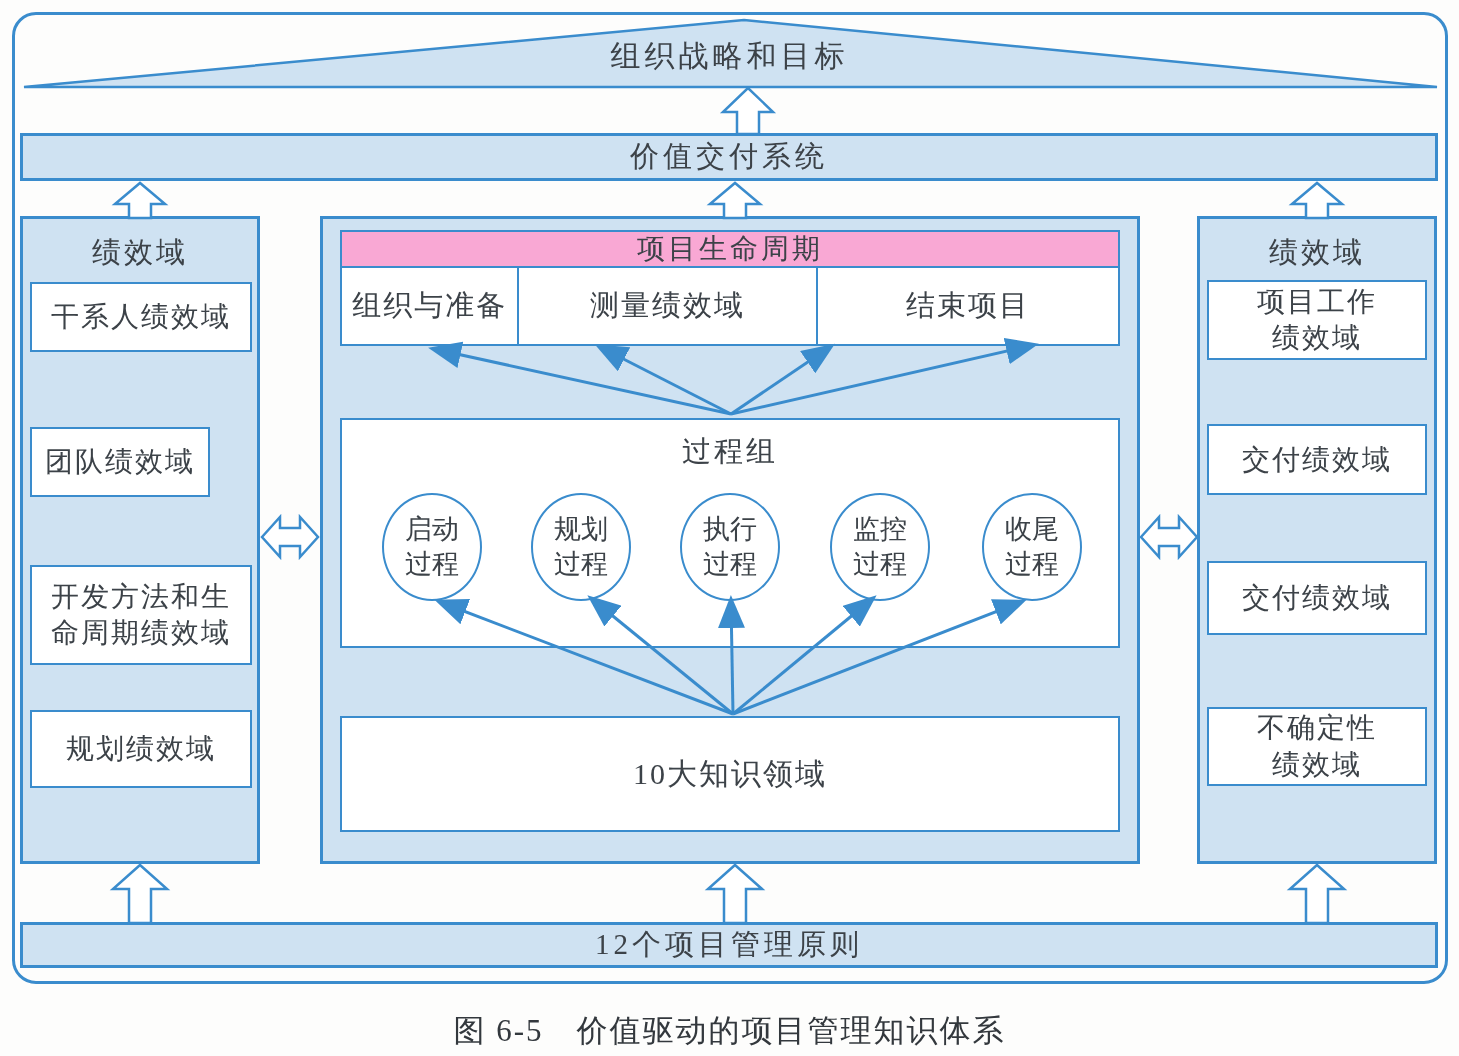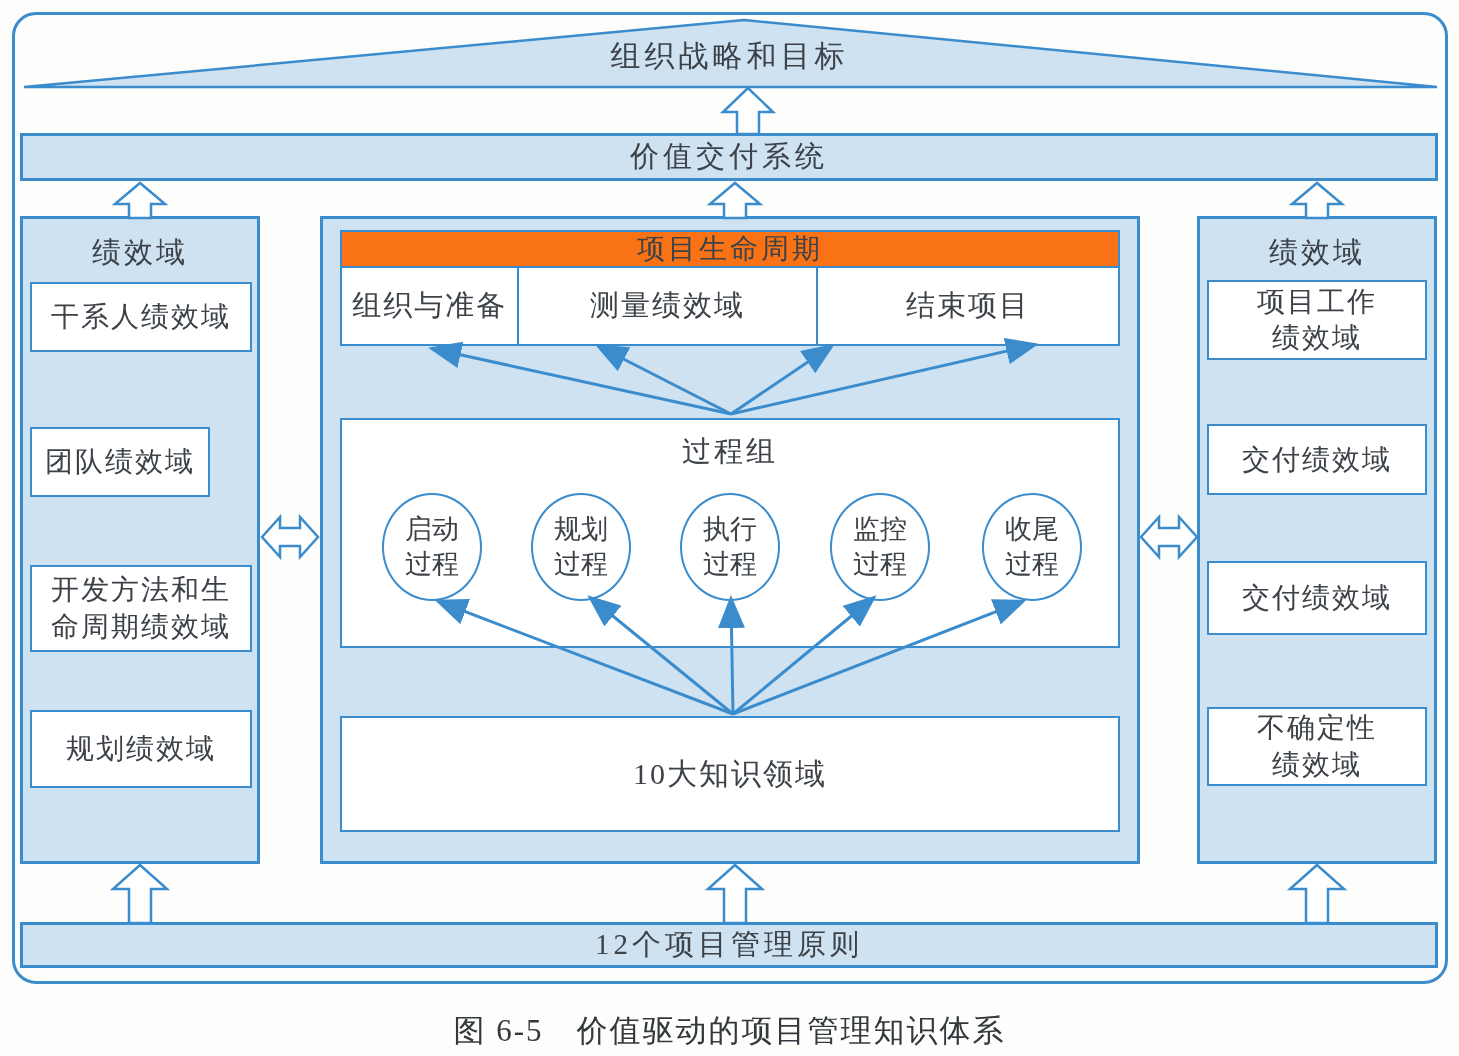--- a/index.html
+++ b/index.html
@@ -16,21 +16,21 @@
   }
   .panel{background:#cfe2f2;border:3px solid #3a8ccd;}
   .bar{display:flex;align-items:center;justify-content:center;
        font-size:29px;letter-spacing:4px;}
   .whitebox{background:#ffffff;border:2.5px solid #3a8ccd;
        display:flex;align-items:center;justify-content:center;
        font-size:28px;text-align:center;letter-spacing:2px;}
   .pre{white-space:pre-line;line-height:1.3;}
   .side-title{position:absolute;left:0;right:0;top:14px;text-align:center;
        font-size:29px;letter-spacing:3px;}
-  .lc-header{background:#f97316;border:2.5px solid #3a8ccd;
+  .lc-header{background:#f9a8d4;border:2.5px solid #3a8ccd;
        display:flex;align-items:center;justify-content:center;
        font-size:28px;letter-spacing:3px;}
   .phase-row{background:#fff;border:2.5px solid #3a8ccd;border-top:none;display:flex;}
   .phase-cell{display:flex;align-items:center;justify-content:center;
        font-size:29px;letter-spacing:2px;border-right:2.5px solid #3a8ccd;}
   .phase-cell:last-child{border-right:none;}
   .ellipse{background:#fff;border:2.5px solid #3a8ccd;border-radius:50%;
        display:flex;align-items:center;justify-content:center;
        font-size:27px;text-align:center;}
   .pg-title{position:absolute;left:0;right:0;top:12px;text-align:center;
@@ -54,21 +54,21 @@
 
   <div class="abs panel" style="left:20px;top:216px;width:240px;height:648px;">
     <div class="side-title">绩效域</div>
   </div>
   <div class="abs whitebox" style="left:30px;top:282px;width:222px;height:70px;">
     <span>干系人绩效域</span>
   </div>
   <div class="abs whitebox" style="left:30px;top:427px;width:180px;height:70px;">
     <span>团队绩效域</span>
   </div>
-  <div class="abs whitebox pre" style="left:30px;top:565px;width:222px;height:87px;">
+  <div class="abs whitebox pre" style="left:30px;top:565px;width:222px;height:100px;">
     <span class="pre">开发方法和生
 命周期绩效域</span>
   </div>
   <div class="abs whitebox" style="left:30px;top:710px;width:222px;height:78px;">
     <span>规划绩效域</span>
   </div>
 
   <div class="abs panel" style="left:1197px;top:216px;width:240px;height:648px;">
     <div class="side-title">绩效域</div>
   </div>

